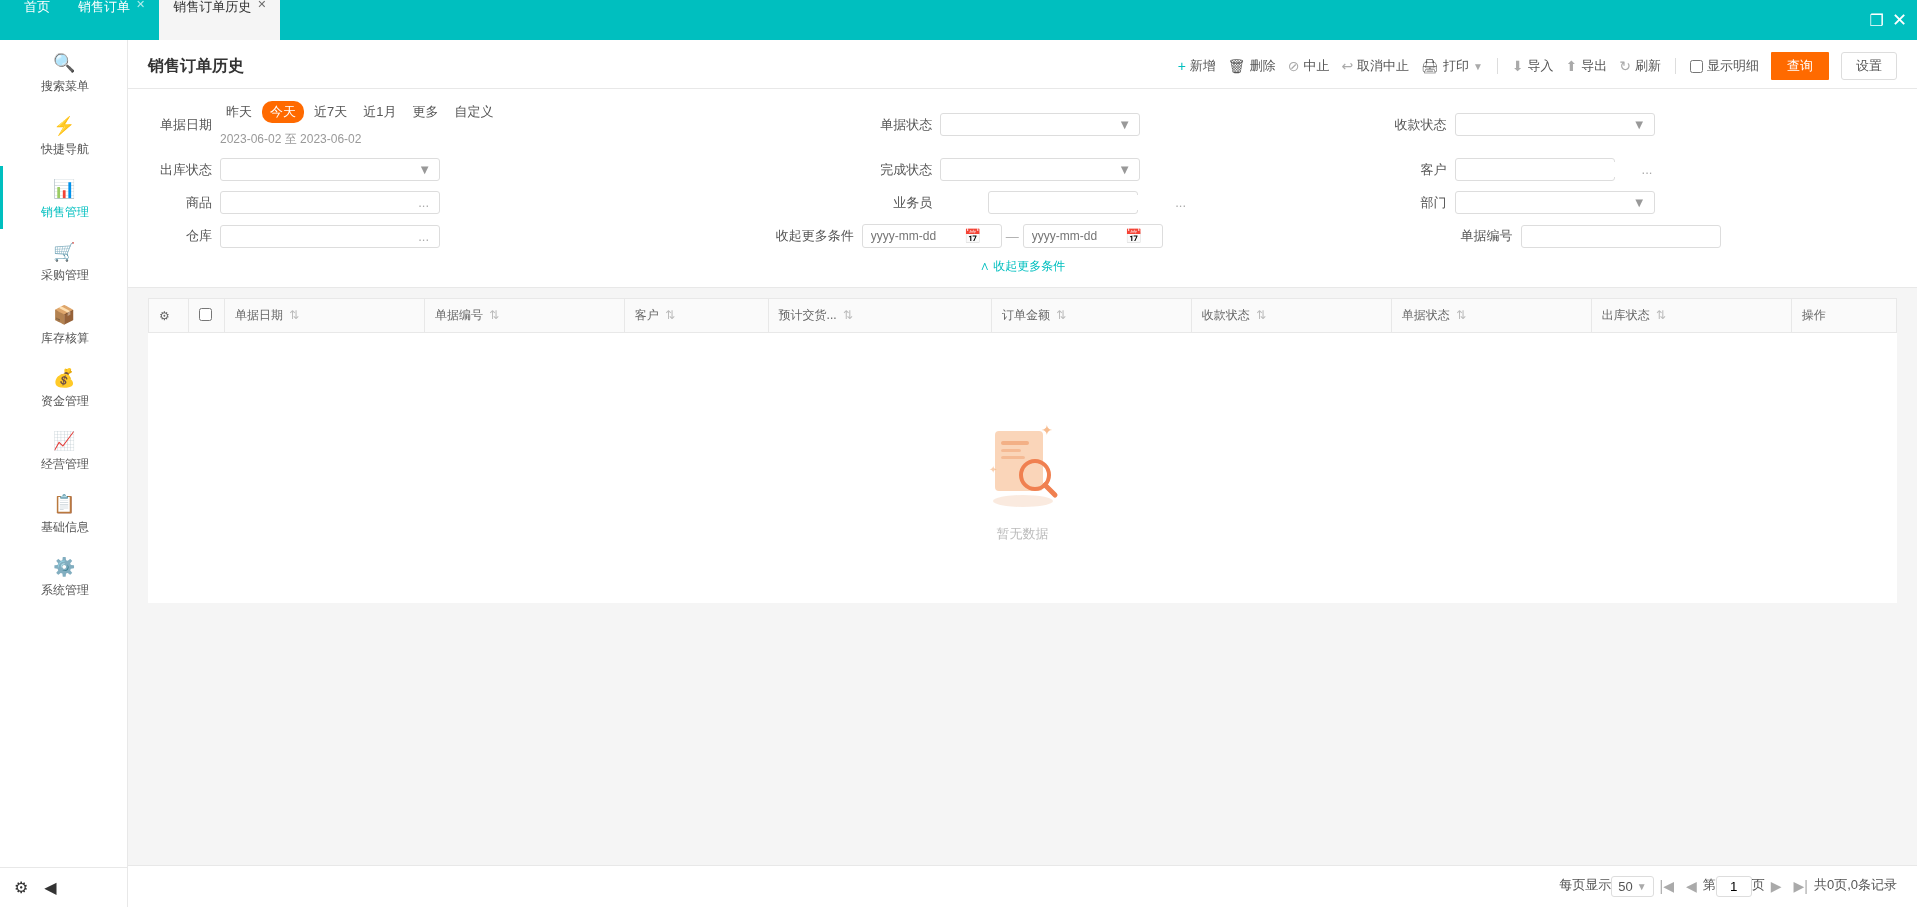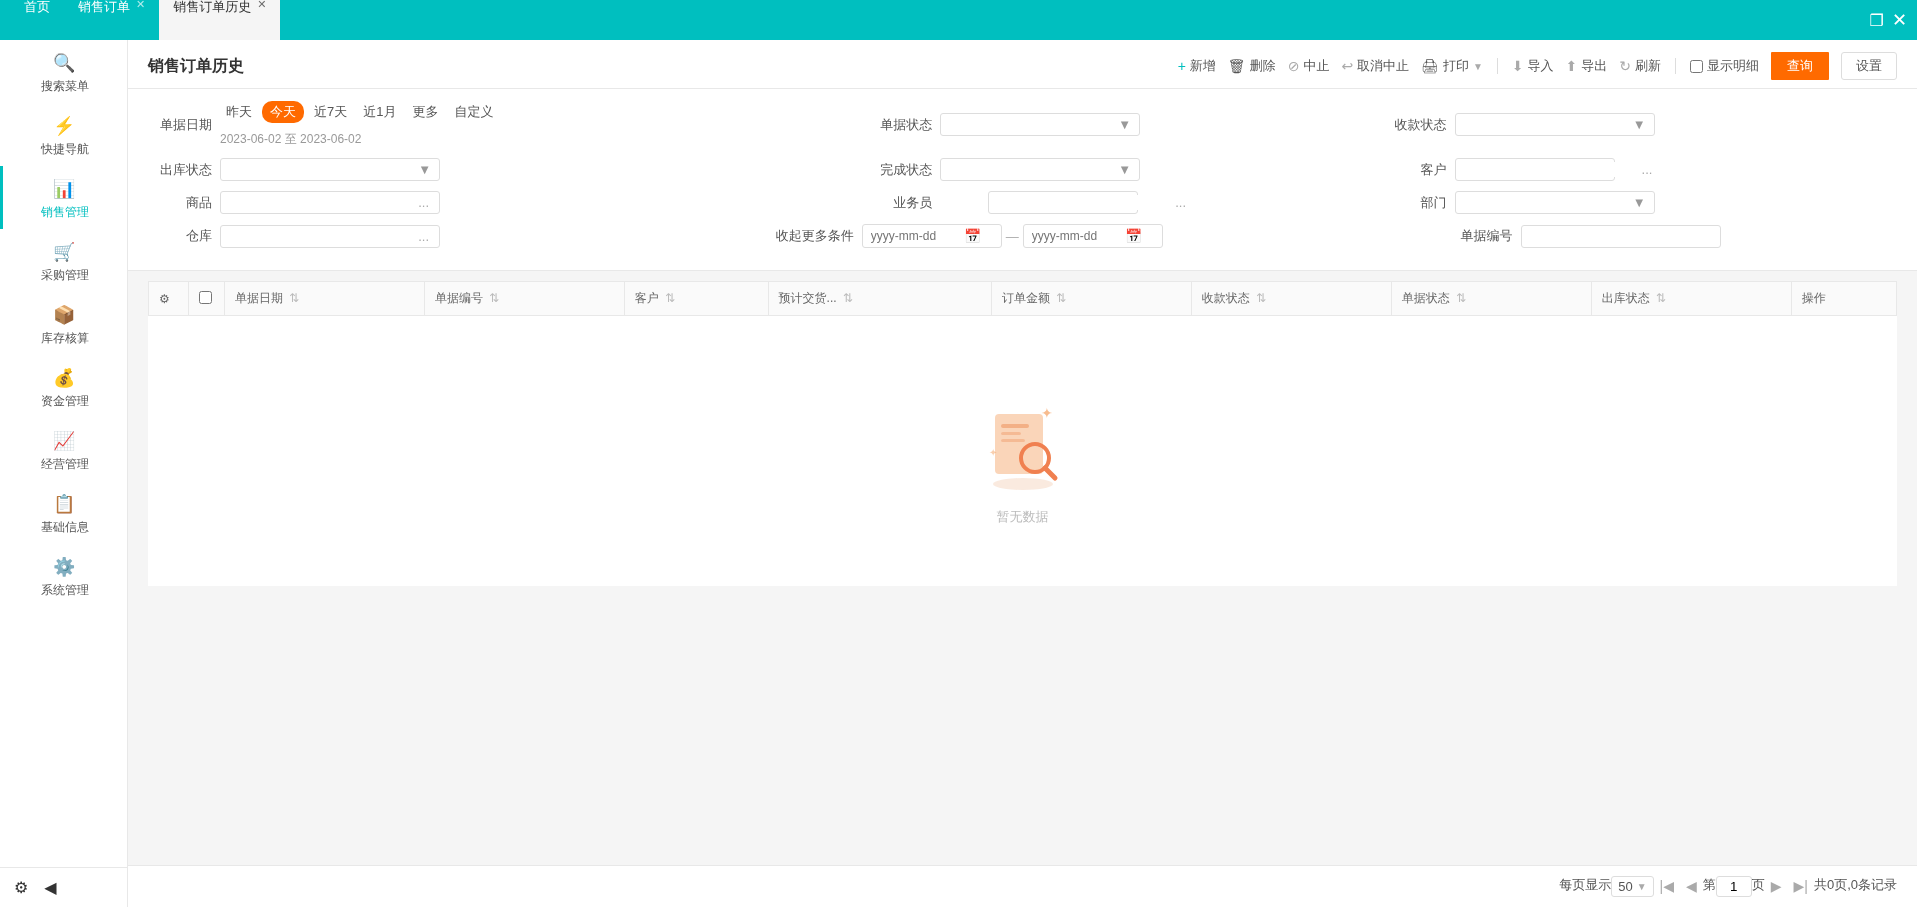--- a/index.html
+++ b/index.html
@@ -328,20 +328,23 @@
         <div class="filter-item" style="flex:1;">
           <span class="filter-label">单据编号</span>
           <div class="filter-control">
             <div class="input-with-icon" style="width:200px;">
               <input type="text" style="">
             </div>
           </div>
         </div>
       </div>
 
+      <div class="collapse-btn">
+        <span>∧ 收起更多条件</span>
+      </div>
     </div>
 
     <div class="table-area">
       <table class="data-table">
         <thead>
           <tr>
             <th class="th-gear">
               <span>⚙</span>
             </th>
             <th class="th-check">

